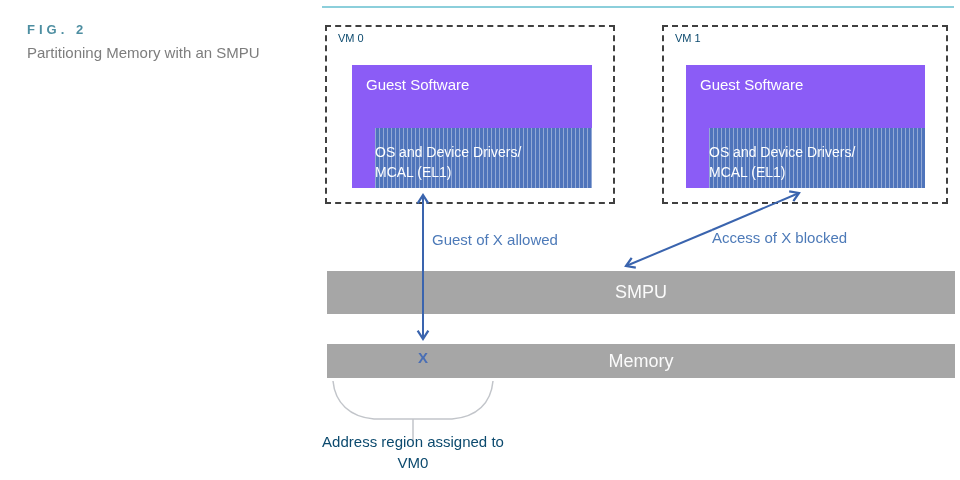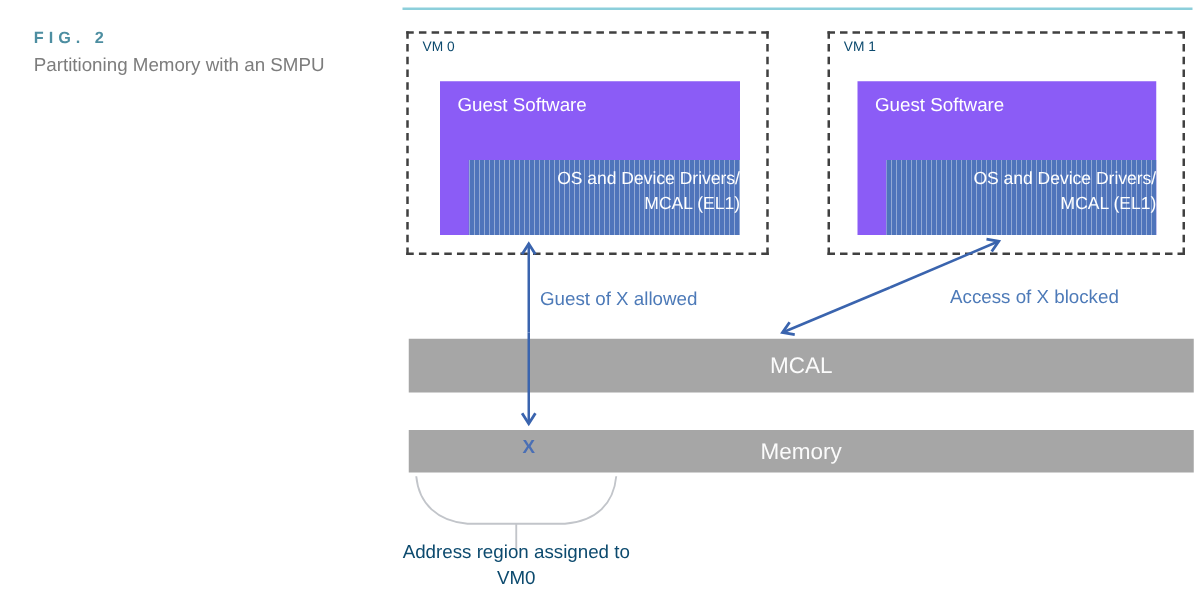--- a/index.html
+++ b/index.html
@@ -54,28 +54,28 @@
   .guest-label {
     padding: 11px 0 0 14px;
     color: #ffffff; font-size: 15px;
   }
   .os {
     position: absolute; left: 0; right: 0; bottom: 0; height: 60px;
     background-color: #4f74bb;
     background-image: repeating-linear-gradient(90deg,
       rgba(255,255,255,0.38) 0px, rgba(255,255,255,0.38) 1px,
       rgba(255,255,255,0) 1px, rgba(255,255,255,0) 4px);
-    color: #ffffff; text-align: right;
-    font-size: 14px; line-height: 20px; padding-top: 4px; margin-left: 23px;
+    color: #ffffff; text-align: left;
+    font-size: 14px; line-height: 20px; padding-top: 14px; margin-left: 23px;
   }
 
   
   .ann { position: absolute; font-size: 15px; color: #4d7ab8; }
   .ann.allowed { left: 432px; top: 231px; }
-  .ann.blocked { left: 712px; top: 229px; margin-left: 48px; }
+  .ann.blocked { left: 712px; top: 229px; }
 
   
   .bar {
     position: absolute; left: 327px; width: 628px;
     background: #a6a6a6; color: #fbfbfb;
     text-align: center;
   }
   .bar.smpu { top: 271px; height: 43px; line-height: 43px; font-size: 18px; }
   .bar.memory { top: 344px; height: 34px; line-height: 34px; font-size: 18px; }
 
@@ -127,21 +127,21 @@
         <div>OS and Device Drivers/</div>
         <div>MCAL (EL1)</div>
       </div>
     </div>
   </div>
 
   <div class="ann allowed">Guest of X allowed</div>
   <div class="ann blocked">Access of X blocked</div>
 
   <div class="bar smpu">
-    <span>MCAL</span>
+    <span>SMPU</span>
   </div>
   <div class="bar memory">
     <span>Memory</span>
   </div>
   <div class="x-label">X</div>
 
   <svg class="overlay" viewBox="0 0 960 480" xmlns="http://www.w3.org/2000/svg">
     <defs>
       <marker id="ah" viewBox="0 0 10 10" refX="7.5" refY="5" markerWidth="7" markerHeight="7" orient="auto" markerUnits="strokeWidth">
         <path d="M1.5,1.2 L7.5,5 L1.5,8.8" fill="none" stroke="#3a64ae" stroke-width="1.6"></path>

